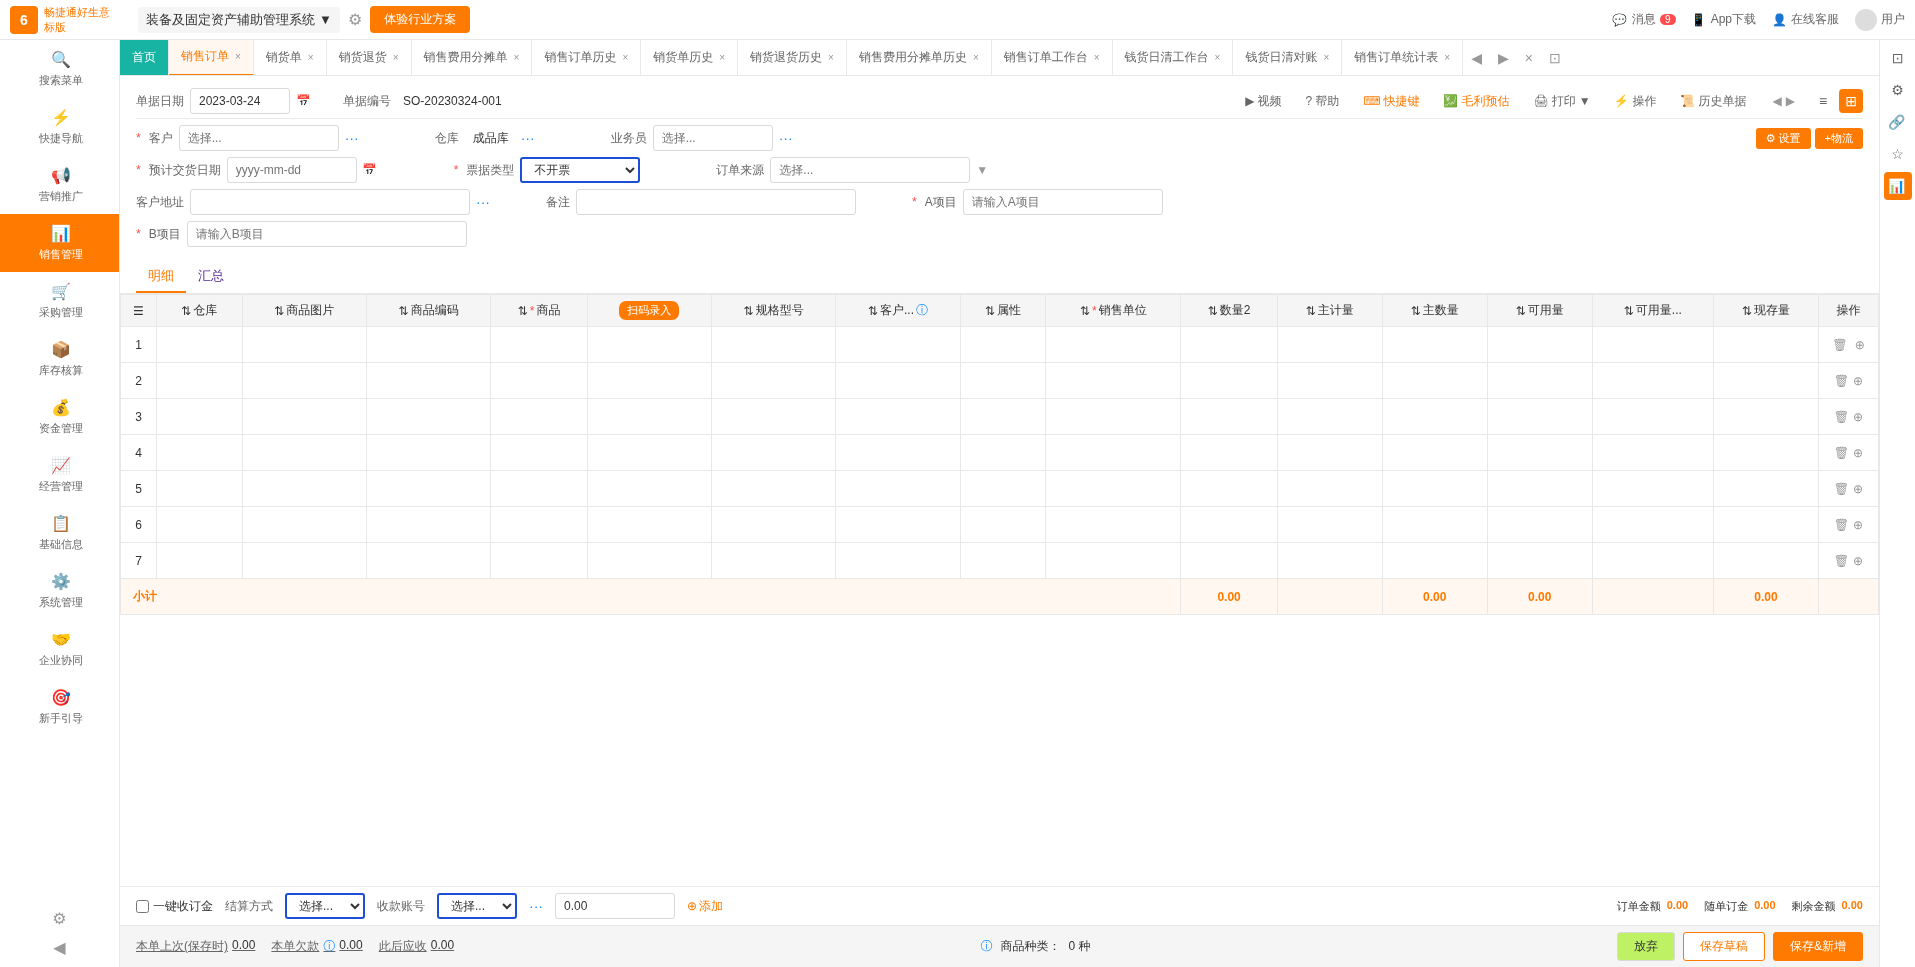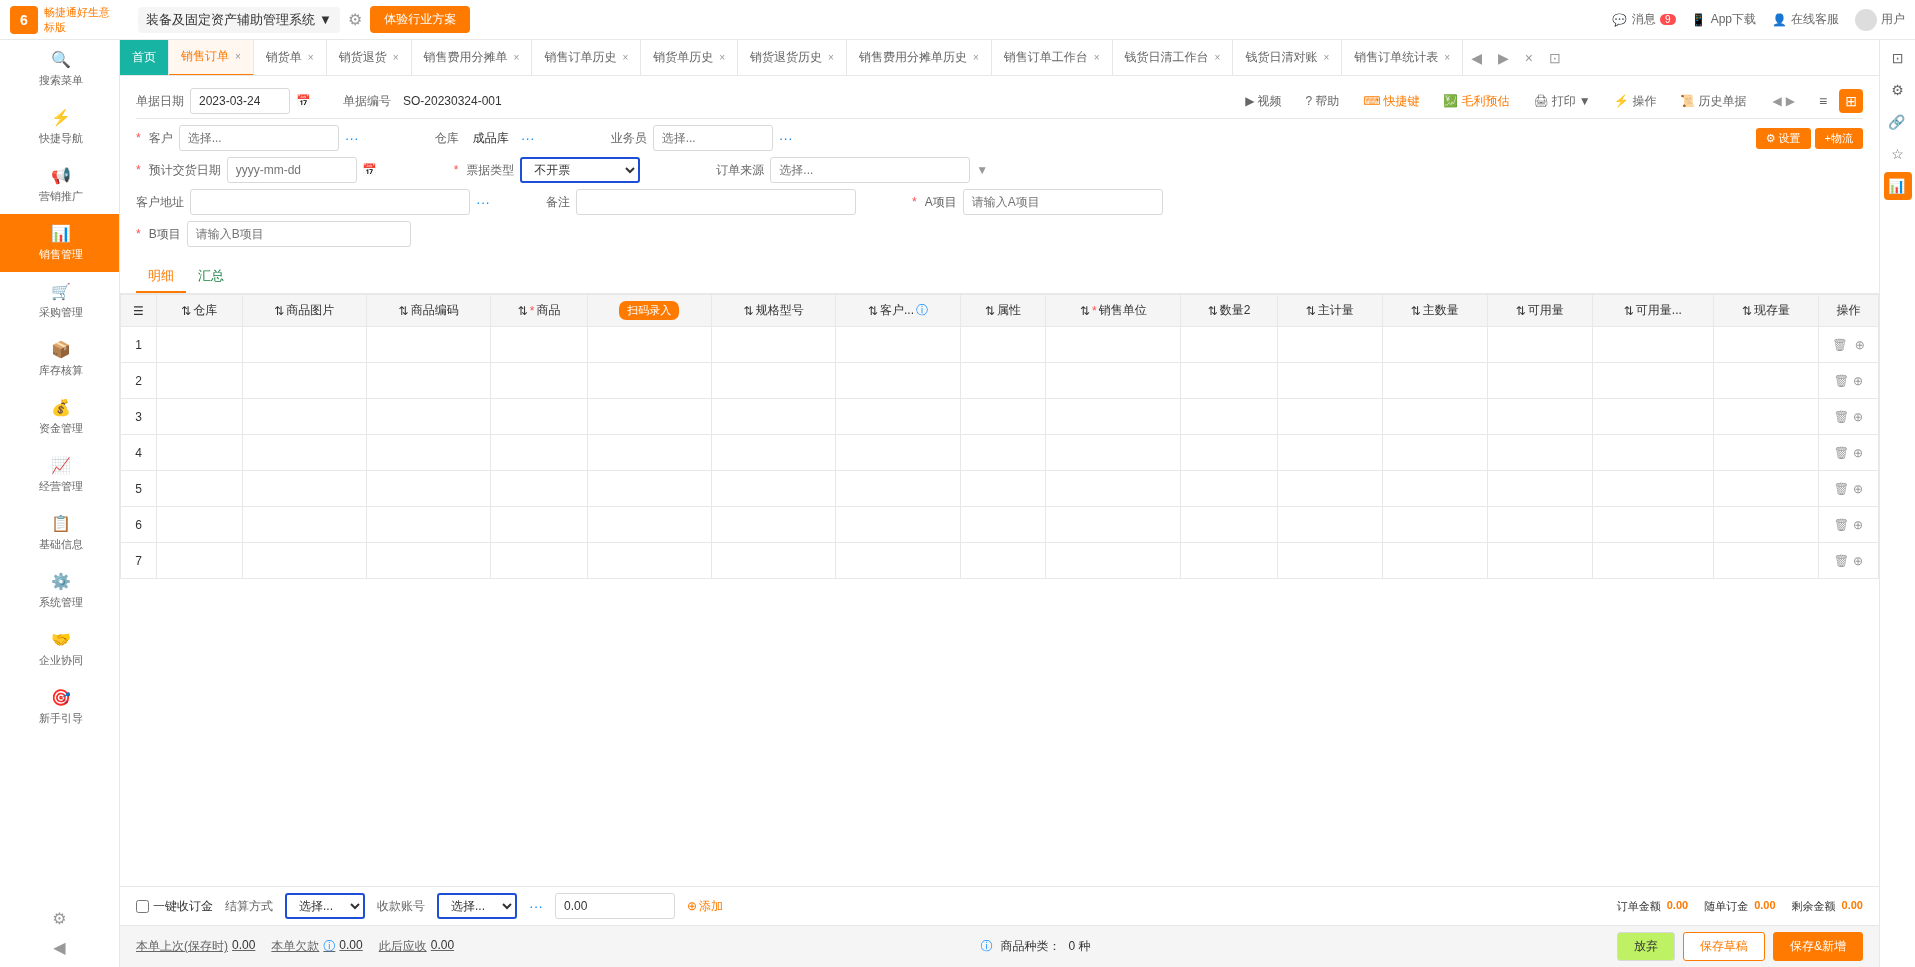--- a/index.html
+++ b/index.html
@@ -48,21 +48,21 @@
     .form-select { border: 2px solid #1d4ed8; border-radius: 3px; padding: 3px 8px; font-size: 12px; color: #333; background: #fff; height: 26px; }
     .dots-btn { color: #1890ff; cursor: pointer; font-size: 14px; }
 
     
     .toolbar { display: flex; align-items: center; padding: 4px 16px; background: #fff; border-bottom: 1px solid #e8e8e8; gap: 12px; }
     .toolbar-btn { display: flex; align-items: center; gap: 3px; font-size: 12px; color: #666; cursor: pointer; padding: 2px 6px; }
     .toolbar-btn.orange { color: #ff7a00; }
 
     
     .detail-tabs { display: flex; align-items: center; padding: 0 16px; background: #fff; border-bottom: 1px solid #e8e8e8; gap: 0; }
-    .detail-tab { padding: 6px 12px; font-size: 13px; cursor: pointer; color: #15803d; border-bottom: 2px solid transparent; }
+    .detail-tab { padding: 6px 12px; font-size: 13px; cursor: pointer; color: #4c1d95; border-bottom: 2px solid transparent; }
     .detail-tab.active { color: #ff7a00; border-bottom-color: #ff7a00; }
 
     
     .table-wrapper { flex: 1; overflow: auto; background: #fff; }
     .data-table { width: 100%; border-collapse: collapse; font-size: 12px; }
     .data-table th { background: #f5f5f5; border: 1px solid #e8e8e8; padding: 6px 8px; text-align: center; font-weight: normal; color: #333; white-space: nowrap; position: sticky; top: 0; z-index: 10; }
     .data-table td { border: 1px solid #e8e8e8; padding: 4px 8px; text-align: center; color: #333; height: 36px; }
     .row-num { color: #999; }
     .scan-btn { background: #ff7a00; color: #fff; border: none; padding: 2px 8px; border-radius: 7px; cursor: pointer; font-size: 11px; }
     .th-inner { display: flex; align-items: center; justify-content: center; gap: 2px; }
@@ -372,21 +372,21 @@
           <span class="required">*</span>
           <span class="form-label">A项目</span>
           <input type="text" class="form-input placeholder" style="width: 200px;" placeholder="请输入A项目">
         </div>
       </div>
 
       <div class="form-row">
         <div class="form-field">
           <span class="required">*</span>
           <span class="form-label">B项目</span>
-          <input type="text" class="form-input placeholder" style="width: 224px;" placeholder="请输入B项目">
+          <input type="text" class="form-input placeholder" style="width: 280px;" placeholder="请输入B项目">
         </div>
       </div>
     </div>
 
     <div class="detail-tabs">
       <div class="detail-tab active">明细</div>
       <div class="detail-tab">汇总</div>
     </div>
 
     <div class="table-wrapper">
@@ -620,20 +620,30 @@
               <td></td>
               <td></td>
               <td></td>
             <td></td>
               <td></td>
               <td></td>
               <td></td>
               <td></td>
               <td></td>
             <td><span style="color:#999;cursor:pointer;margin-right:4px;">🗑</span><span style="color:#999;cursor:pointer;">⊕</span></td>
+          </tr>
+          <tr class="summary-row">
+            <td colspan="10" style="text-align:left;padding-left:12px;color:#ff7a00;font-weight:bold;">小计</td>
+            <td style="color:#ff7a00;font-weight:bold;">0.00</td>
+            <td></td>
+            <td style="color:#ff7a00;font-weight:bold;">0.00</td>
+            <td style="color:#ff7a00;font-weight:bold;">0.00</td>
+            <td></td>
+            <td style="color:#ff7a00;font-weight:bold;">0.00</td>
+            <td></td>
           </tr>
         </tbody>
       </table>
     </div>
 
     <div style="background:#fff;padding:6px 16px;border-top:1px solid #e8e8e8;display:flex;align-items:center;gap:12px;">
       <label class="checkbox-label">
         <input type="checkbox" style="">
         <span>一键收订金</span>
       </label>

